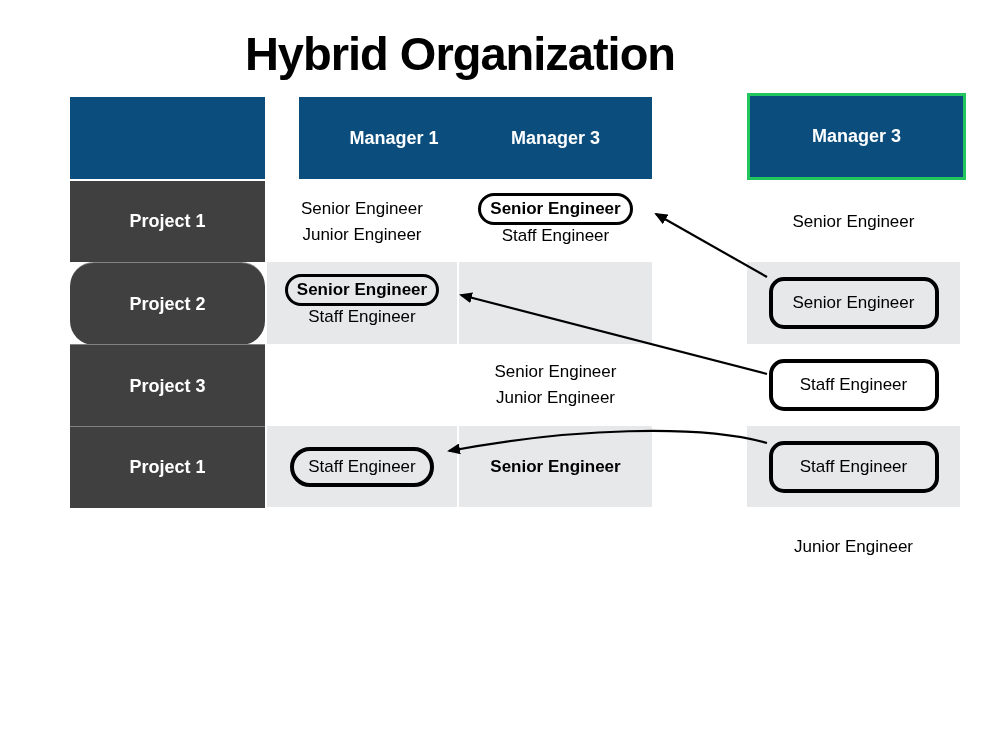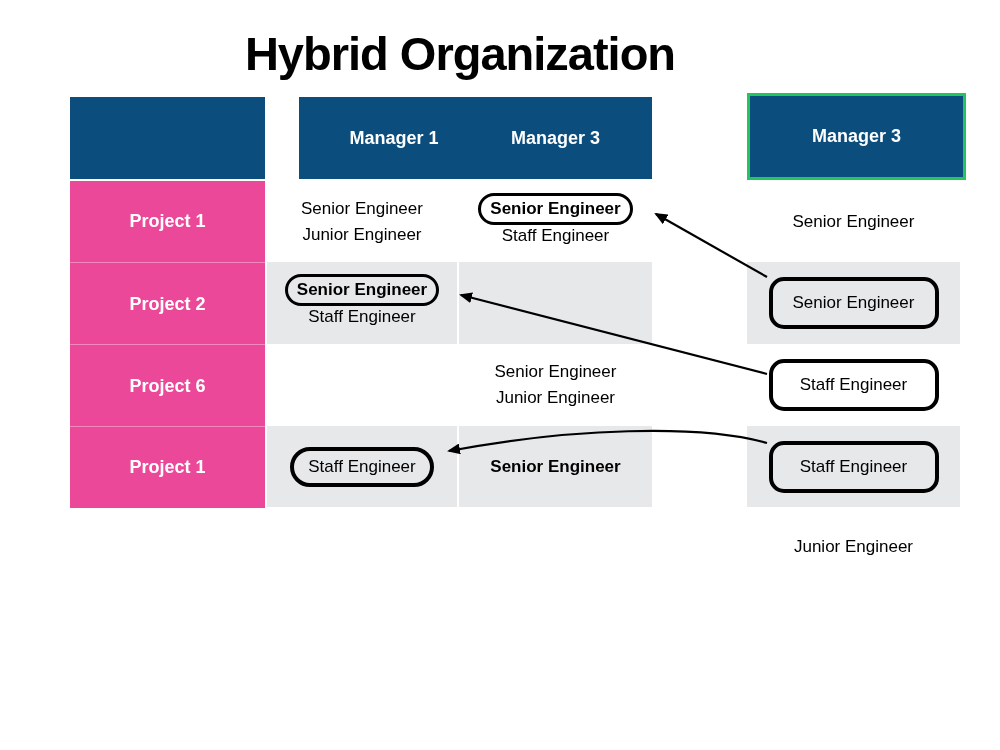--- a/index.html
+++ b/index.html
@@ -10,21 +10,21 @@
   .abs{position:absolute;}
   #title{
     left:0;top:26px;width:920px;text-align:center;
     font-size:47px;font-weight:bold;letter-spacing:-1px;color:#000;
   }
   .hcell{
     background:#0b4e7e;color:#fff;font-weight:bold;font-size:18px;
     display:flex;align-items:center;justify-content:center;
   }
   .pcell{
-    background:#ec4899;color:#fff;font-weight:bold;font-size:18px;
+    background:#404040;color:#fff;font-weight:bold;font-size:18px;
     display:flex;align-items:center;justify-content:center;
   }
   .psep{border-top:1px solid rgba(255,255,255,0.35);}
   .cell{
     display:flex;flex-direction:column;align-items:center;justify-content:center;
     font-size:17px;line-height:26px;text-align:center;
   }
   .gray{background:#e7e8ea;}
   .b{font-weight:bold;}
   .pill{
@@ -46,22 +46,22 @@
 
 <div id="canvas">
 
   <div id="title" class="abs">Hybrid Organization</div>
 
   <div class="abs hcell" style="left:70px;top:97px;width:195px;height:82px;"></div>
   <div class="abs hcell" style="left:267px;top:97px;width:190px;height:82px;margin-left:32px;">Manager 1</div>
   <div class="abs hcell" style="left:459px;top:97px;width:193px;height:82px;">Manager 3</div>
 
   <div class="abs pcell" style="left:70px;top:181px;width:195px;height:81px;">Project 1</div>
-  <div class="abs pcell psep" style="left:70px;top:262px;width:195px;height:82px;">Project 2</div>
-  <div class="abs pcell psep" style="left:70px;top:344px;width:195px;height:82px;">Project 6</div>
+  <div class="abs pcell psep" style="left:70px;top:262px;width:195px;height:82px;border-radius:24px;">Project 2</div>
+  <div class="abs pcell psep" style="left:70px;top:344px;width:195px;height:82px;">Project 3</div>
   <div class="abs pcell psep" style="left:70px;top:426px;width:195px;height:81px;">Project 1</div>
 
   <div class="abs cell" style="left:267px;top:181px;width:190px;height:81px;">
     <span>Senior Engineer</span>
     <span>Junior Engineer</span>
   </div>
   <div class="abs cell" style="left:459px;top:181px;width:193px;height:81px;">
     <span class="pill b">Senior Engineer</span>
     <span>Staff Engineer</span>
   </div>

